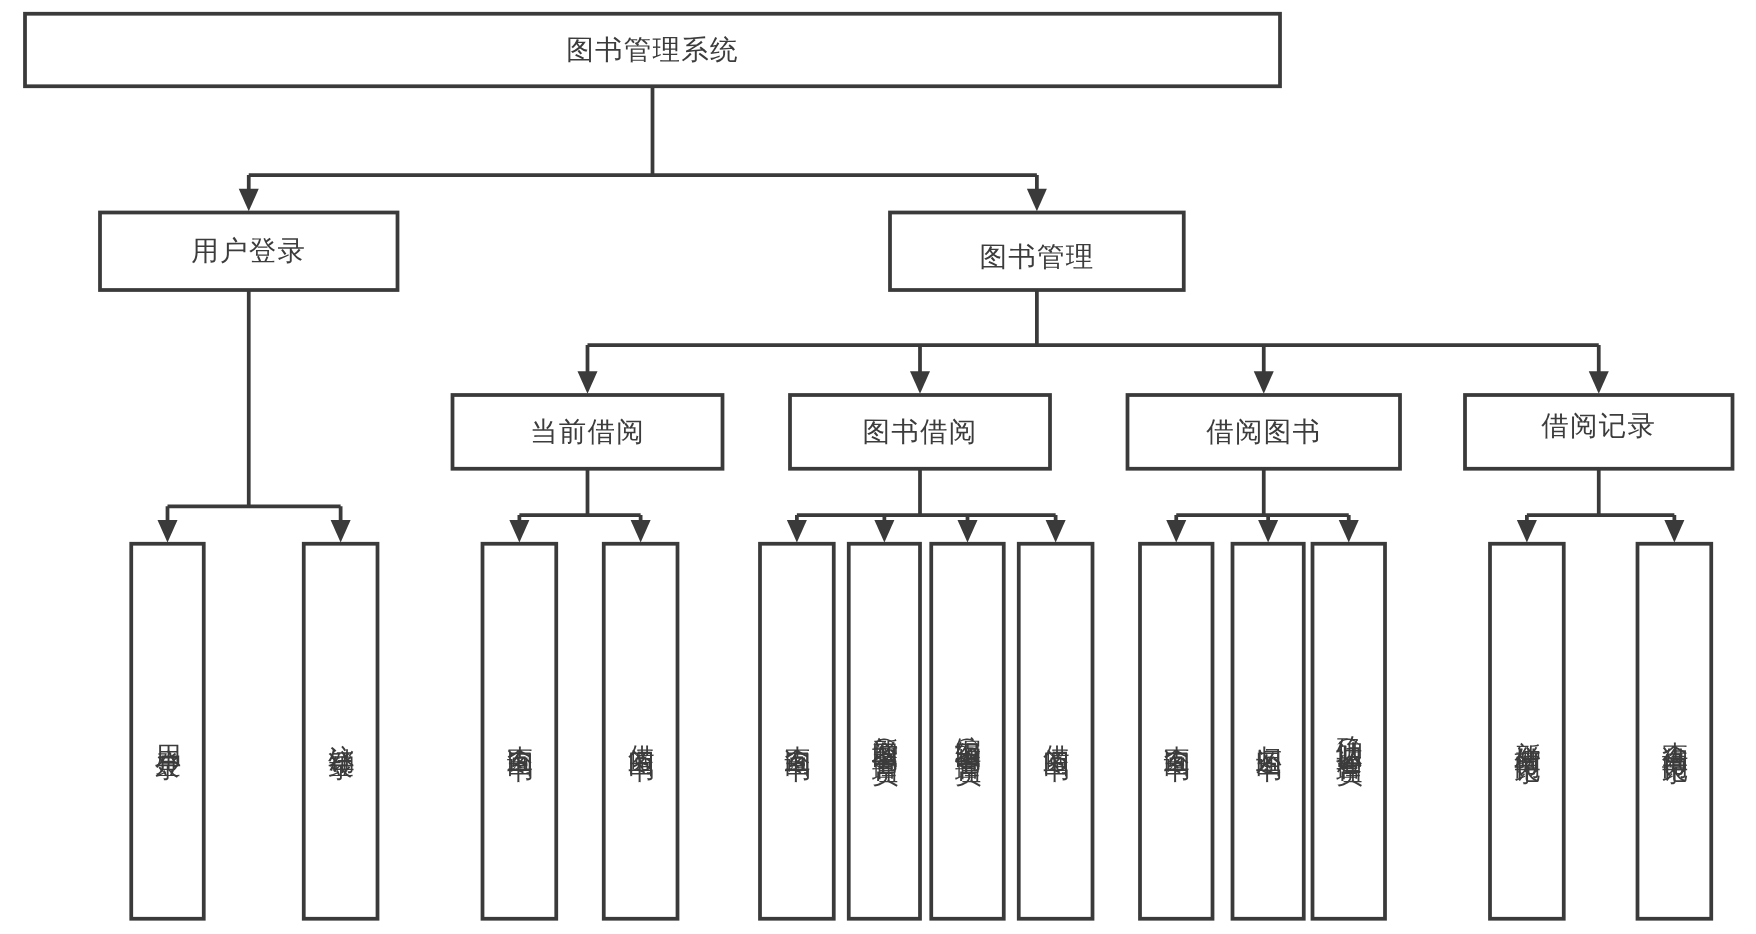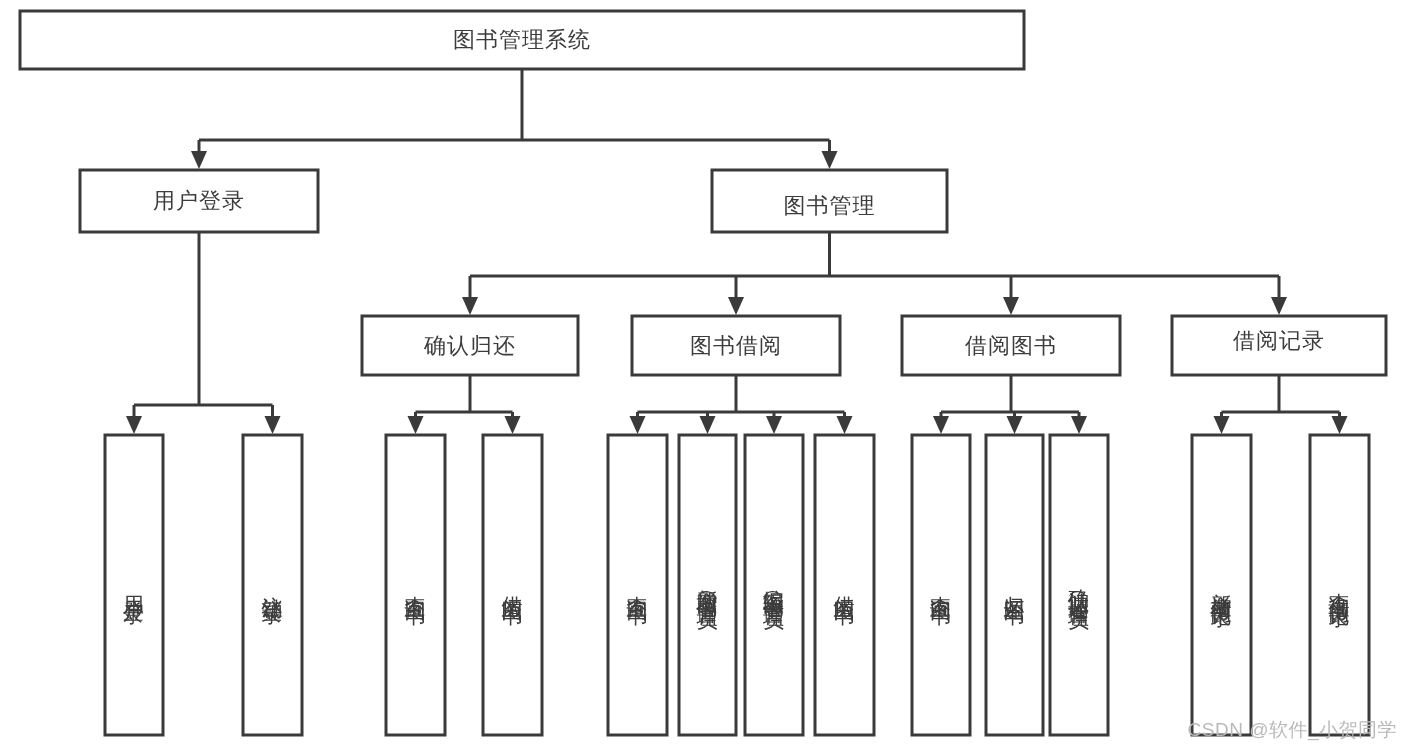--- a/index.html
+++ b/index.html
@@ -133,33 +133,32 @@
         <rect x="1050" y="435" width="58" height="300" class="nodebox"></rect>
         <rect x="1192" y="435" width="59" height="300" class="nodebox"></rect>
         <rect x="1310" y="435" width="59" height="300" class="nodebox"></rect>
       </g>
   </svg>
 
   <div id="labels">
       <div class="htext-wrap" style="left: 20px; top: 11px; width: 1004px; height: 58px;">图书管理系统</div>
       <div class="htext-wrap" style="left: 80px; top: 170px; width: 238px; height: 62px;">用户登录</div>
       <div class="htext-wrap" style="left: 712px; top: 170px; width: 235px; height: 72px;">图书管理</div>
-      <div class="htext-wrap" style="left: 362px; top: 316px; width: 216px; height: 59px;">确认归还</div>
+      <div class="htext-wrap" style="left: 362px; top: 316px; width: 216px; height: 59px;">当前借阅</div>
       <div class="htext-wrap" style="left: 632px; top: 316px; width: 208px; height: 59px;">图书借阅</div>
       <div class="htext-wrap" style="left: 902px; top: 316px; width: 218px; height: 59px;">借阅图书</div>
       <div class="htext-wrap" style="left: 1172px; top: 316px; width: 214px; height: 49px;">借阅记录</div>
       <div class="vtext-wrap" style="left: 105px; top: 435px; width: 58px; height: 300px;">用户登录</div>
       <div class="vtext-wrap" style="left: 243px; top: 435px; width: 59px; height: 300px;">注销登录</div>
       <div class="vtext-wrap" style="left: 386px; top: 435px; width: 59px; height: 300px;">查询图书</div>
       <div class="vtext-wrap" style="left: 483px; top: 435px; width: 59px; height: 300px;">借阅图书</div>
       <div class="vtext-wrap" style="left: 608px; top: 435px; width: 59px; height: 300px;">查询图书</div>
       <div class="vtext-wrap" style="left: 679px; top: 435px; width: 57px; height: 300px;">新增图书（管理员）</div>
       <div class="vtext-wrap" style="left: 745px; top: 435px; width: 58px; height: 300px;">编辑图书（管理员）</div>
       <div class="vtext-wrap" style="left: 815px; top: 435px; width: 59px; height: 300px;">借阅图书</div>
       <div class="vtext-wrap" style="left: 912px; top: 435px; width: 58px; height: 300px;">查询图书</div>
       <div class="vtext-wrap" style="left: 986px; top: 435px; width: 57px; height: 300px;">归还图书</div>
       <div class="vtext-wrap" style="left: 1050px; top: 435px; width: 58px; height: 300px;">确认归还（管理员）</div>
       <div class="vtext-wrap" style="left: 1192px; top: 435px; width: 59px; height: 300px;">新增借阅记录</div>
       <div class="vtext-wrap" style="left: 1310px; top: 435px; width: 59px; height: 300px;">查询借阅记录</div>
     </div>
 
-  <div id="watermark">CSDN @软件_小贺同学</div>
 </div>
 
 </body></html>

